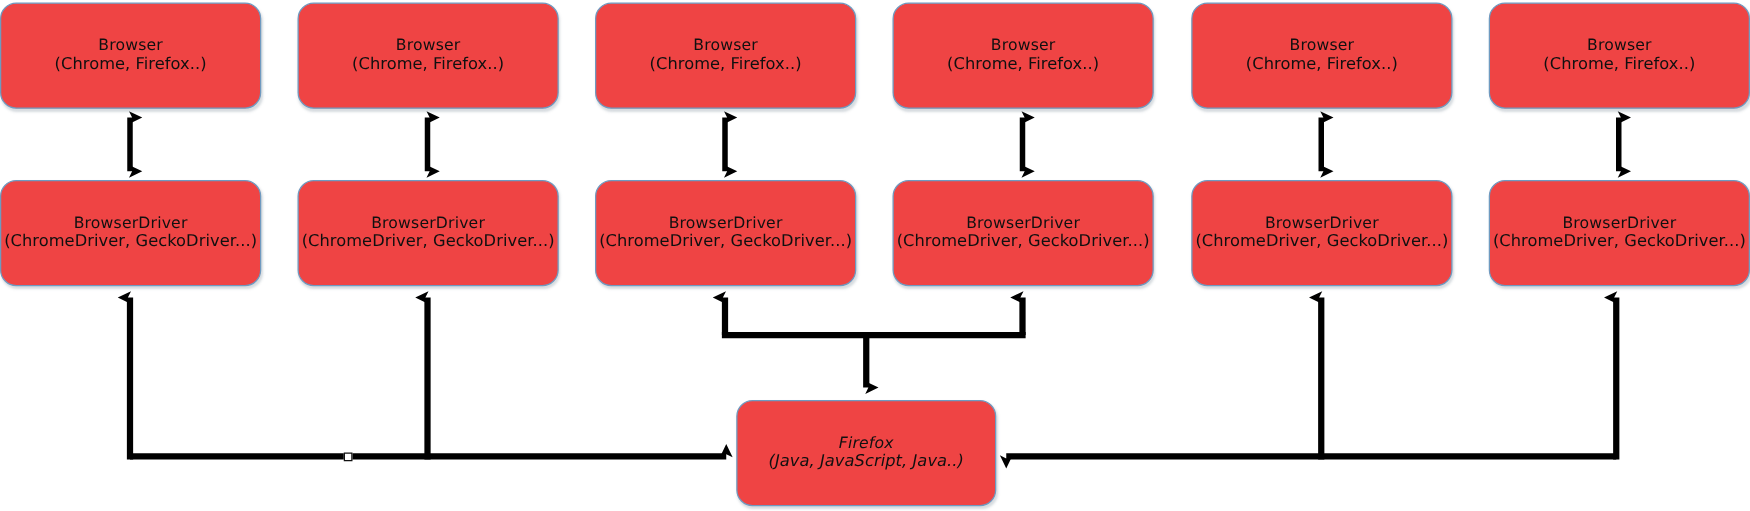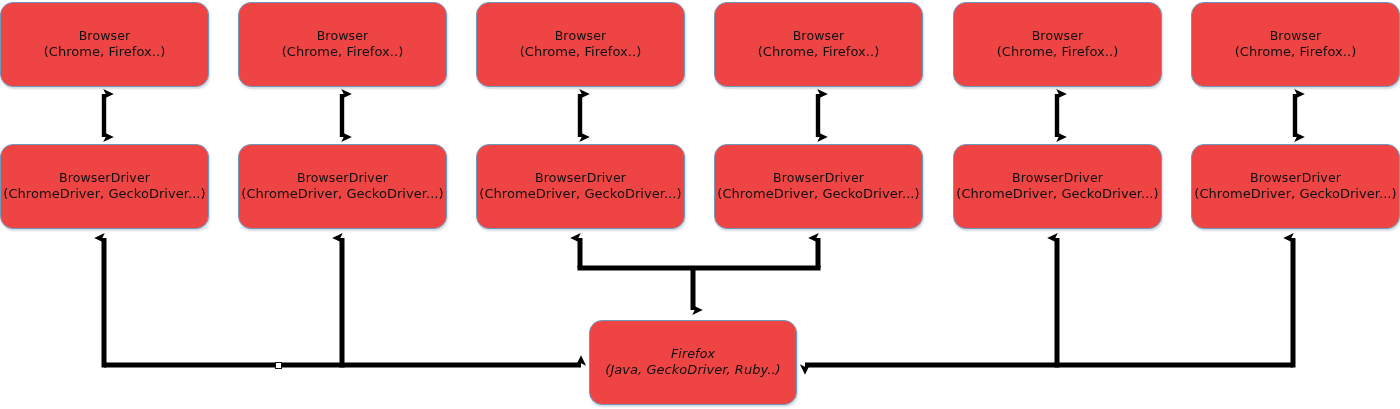--- a/index.html
+++ b/index.html
@@ -156,18 +156,18 @@
     <div class="line1">BrowserDriver</div>
     <div class="line2">(ChromeDriver, GeckoDriver...)</div>
   </div>
   <div class="node driver" style="left:1191px; top:144px; width:209px; height:85px;">
     <div class="line1">BrowserDriver</div>
     <div class="line2">(ChromeDriver, GeckoDriver...)</div>
   </div>
 
   <div class="node client" style="left:589px; top:320px; width:208px; height:85px;">
     <div class="line1">Firefox</div>
-    <div class="line2">(Java, GeckoDriver, Ruby..)</div>
+    <div class="line2">(Java, JavaScript, Java..)</div>
   </div>
 
   <div class="waypoint-handle" style="left:275px; top:362px;"></div>
 
 </div>
 
 </body></html>

